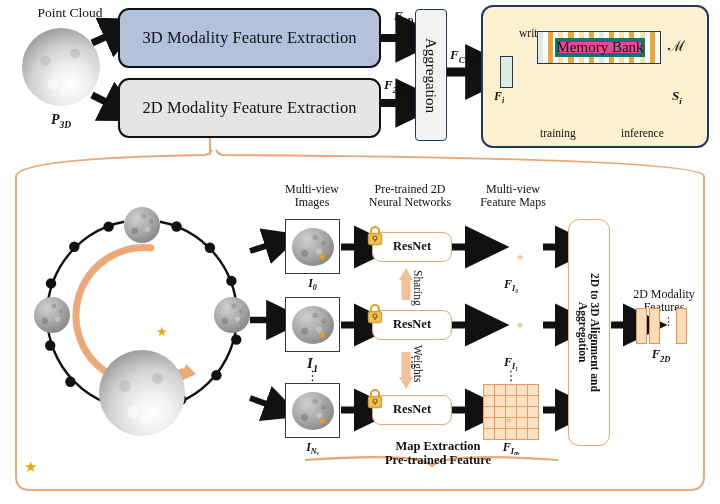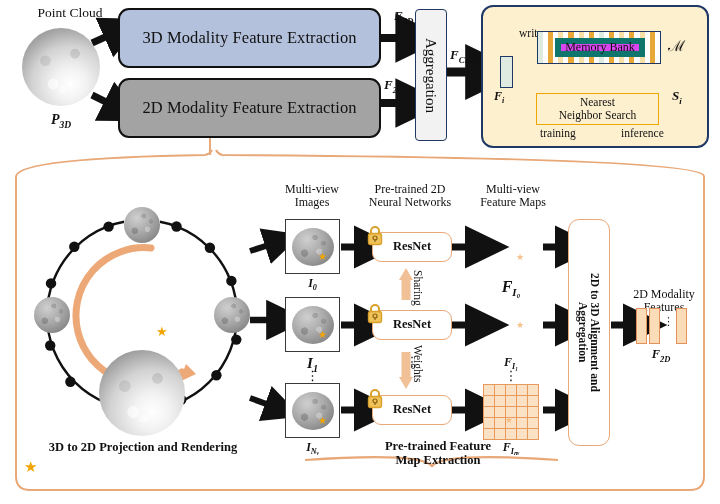--- a/index.html
+++ b/index.html
@@ -26,21 +26,21 @@
 
   
   .modbox {
     border:2.2px solid #111;
     border-radius:11px;
     display:flex; align-items:center; justify-content:center;
     font-size:16.5px;
     letter-spacing:.1px;
   }
   .box3d { background:#b3c1dd; }
-  .box2d { background:#a3a3a3; }
+  .box2d { background:#e5e5e5; }
 
   .aggbox {
     background:#f2f2f2;
     border:1.6px solid #1f3864;
     border-radius:4px;
     display:flex; align-items:center; justify-content:center;
   }
   .vert-text {
     writing-mode:vertical-rl;
     text-orientation:mixed;
@@ -56,23 +56,23 @@
   }
   .adtitle { font-size:16px; }
   .membank-outer {
     border:1.7px solid #1f3864;
     background:#fdf3da;
     overflow:hidden;
     display:flex;
   }
   .mb-stripe { height:100%; }
   .membank-label {
-    background:#d946ef;
-    border:6px solid #0f766e;
-    font-size:12px;
+    background:#ec4899;
+    border:4px solid #0f766e;
+    font-size:15px;
     display:flex; align-items:center; justify-content:center;
     white-space:nowrap;
   }
   .nnbox {
     border:1.7px solid #f0a500;
     background:#fdf0cf;
     display:flex; align-items:center; justify-content:center;
     text-align:center;
     font-size:11.5px;
     line-height:1.12;
@@ -370,26 +370,20 @@
   </div>
   <div class="abs membank-label lbl" style="left:555px;top:38px;width:90px;height:19px;">Memory Bank</div>
 
   <div class="abs lbl" style="left:668px;top:38px;font-size:15px;">ℳ</div>
 
   <div class="abs fibar" style="left:500px;top:56px;width:13px;height:32px;"></div>
   <div class="abs lbl bi" style="left:494px;top:90px;font-size:12px;">
     <span>F</span><sub>i</sub>
   </div>
 
-  <div class="abs nnbox" style="left:536px;top:93px;width:123px;height:32px;">
-    <div>
-      <div>Nearest</div>
-      <div>Neighbor Search</div>
-    </div>
-  </div>
 
   <div class="abs lbl bi" style="left:672px;top:89px;font-size:13px;">
     <span>S</span><sub>i</sub>
   </div>
 
   <div class="abs lbl" style="left:540px;top:127px;font-size:11.5px;">training</div>
   <div class="abs lbl" style="left:621px;top:127px;font-size:11.5px;">inference</div>
 
   <div class="abs imgframe" style="left:124px;top:207px;width:36px;height:36px;border:none;">
     <div class="rock" style="width:36px;height:36px;"></div>
@@ -400,21 +394,20 @@
   <div class="abs" style="left:124px;top:387px;">
     <div class="rock" style="width:36px;height:36px;"></div>
   </div>
   <div class="abs" style="left:34px;top:297px;">
     <div class="rock" style="width:36px;height:36px;"></div>
   </div>
 
   <div class="abs bigrock" style="left:99px;top:272px;width:86px;height:86px;"></div>
   <div class="abs star" style="left:156px;top:325px;font-size:13px;">★</div>
 
-  <div class="abs lbl bold ctr" style="left:18px;top:441px;width:250px;font-size:12.5px;">3D to 2D Projection and Rendering</div>
 
   <div class="abs star" style="left:24px;top:460px;font-size:15px;">★</div>
 
   <div class="abs lbl ctr" style="left:272px;top:183px;width:80px;font-size:12px;">
     <div>Multi-view</div>
     <div>Images</div>
   </div>
   <div class="abs lbl ctr" style="left:355px;top:183px;width:110px;font-size:12px;">
     <div>Pre-trained 2D</div>
     <div>Neural Networks</div>
@@ -510,21 +503,21 @@
       <div class="cell"></div>
       <div class="cell"></div>
       <div class="cell"></div>
     <div class="cell"></div>
       <div class="cell"></div>
       <div class="cell"></div>
       <div class="cell"></div>
       <div class="cell"></div>
   </div>
   <div class="abs" style="left:516px;top:252px;font-size:9px;color:#f3c08a;">★</div>
-  <div class="abs lbl ctr bi" style="left:483px;top:278px;width:56px;font-size:16px;">
+  <div class="abs lbl ctr bi" style="left:483px;top:278px;width:56px;font-size:12px;">
     <span>F</span><sub>I₀</sub>
   </div>
 
   <div class="abs" style="left:516px;top:320px;font-size:9px;color:#f3c08a;">★</div>
   <div class="abs lbl ctr bi" style="left:483px;top:356px;width:56px;font-size:12px;">
     <span>F</span><sub>I₁</sub>
   </div>
 
   <div class="abs lbl ctr dots-v" style="left:483px;top:372px;width:56px;">⋮</div>
 
@@ -541,17 +534,17 @@
     <div class="fbar abs" style="left:0;top:0;width:11px;height:36px;"></div>
     <div class="fbar abs" style="left:13px;top:0;width:11px;height:36px;"></div>
     <div class="abs dots-v" style="left:27px;top:10px;font-size:11px;">⋮</div>
     <div class="fbar abs" style="left:40px;top:0;width:11px;height:36px;"></div>
   </div>
   <div class="abs lbl ctr bi" style="left:630px;top:348px;width:62px;font-size:12.5px;">
     <span>F</span><sub>2D</sub>
   </div>
 
   <div class="abs lbl bold ctr" style="left:373px;top:439px;width:130px;font-size:12.5px;line-height:1.15;">
+    <div>Map Extraction</div>
     <div>Pre-trained Feature</div>
-    <div>Map Extraction</div>
   </div>
 
 </div>
 
 </body></html>

